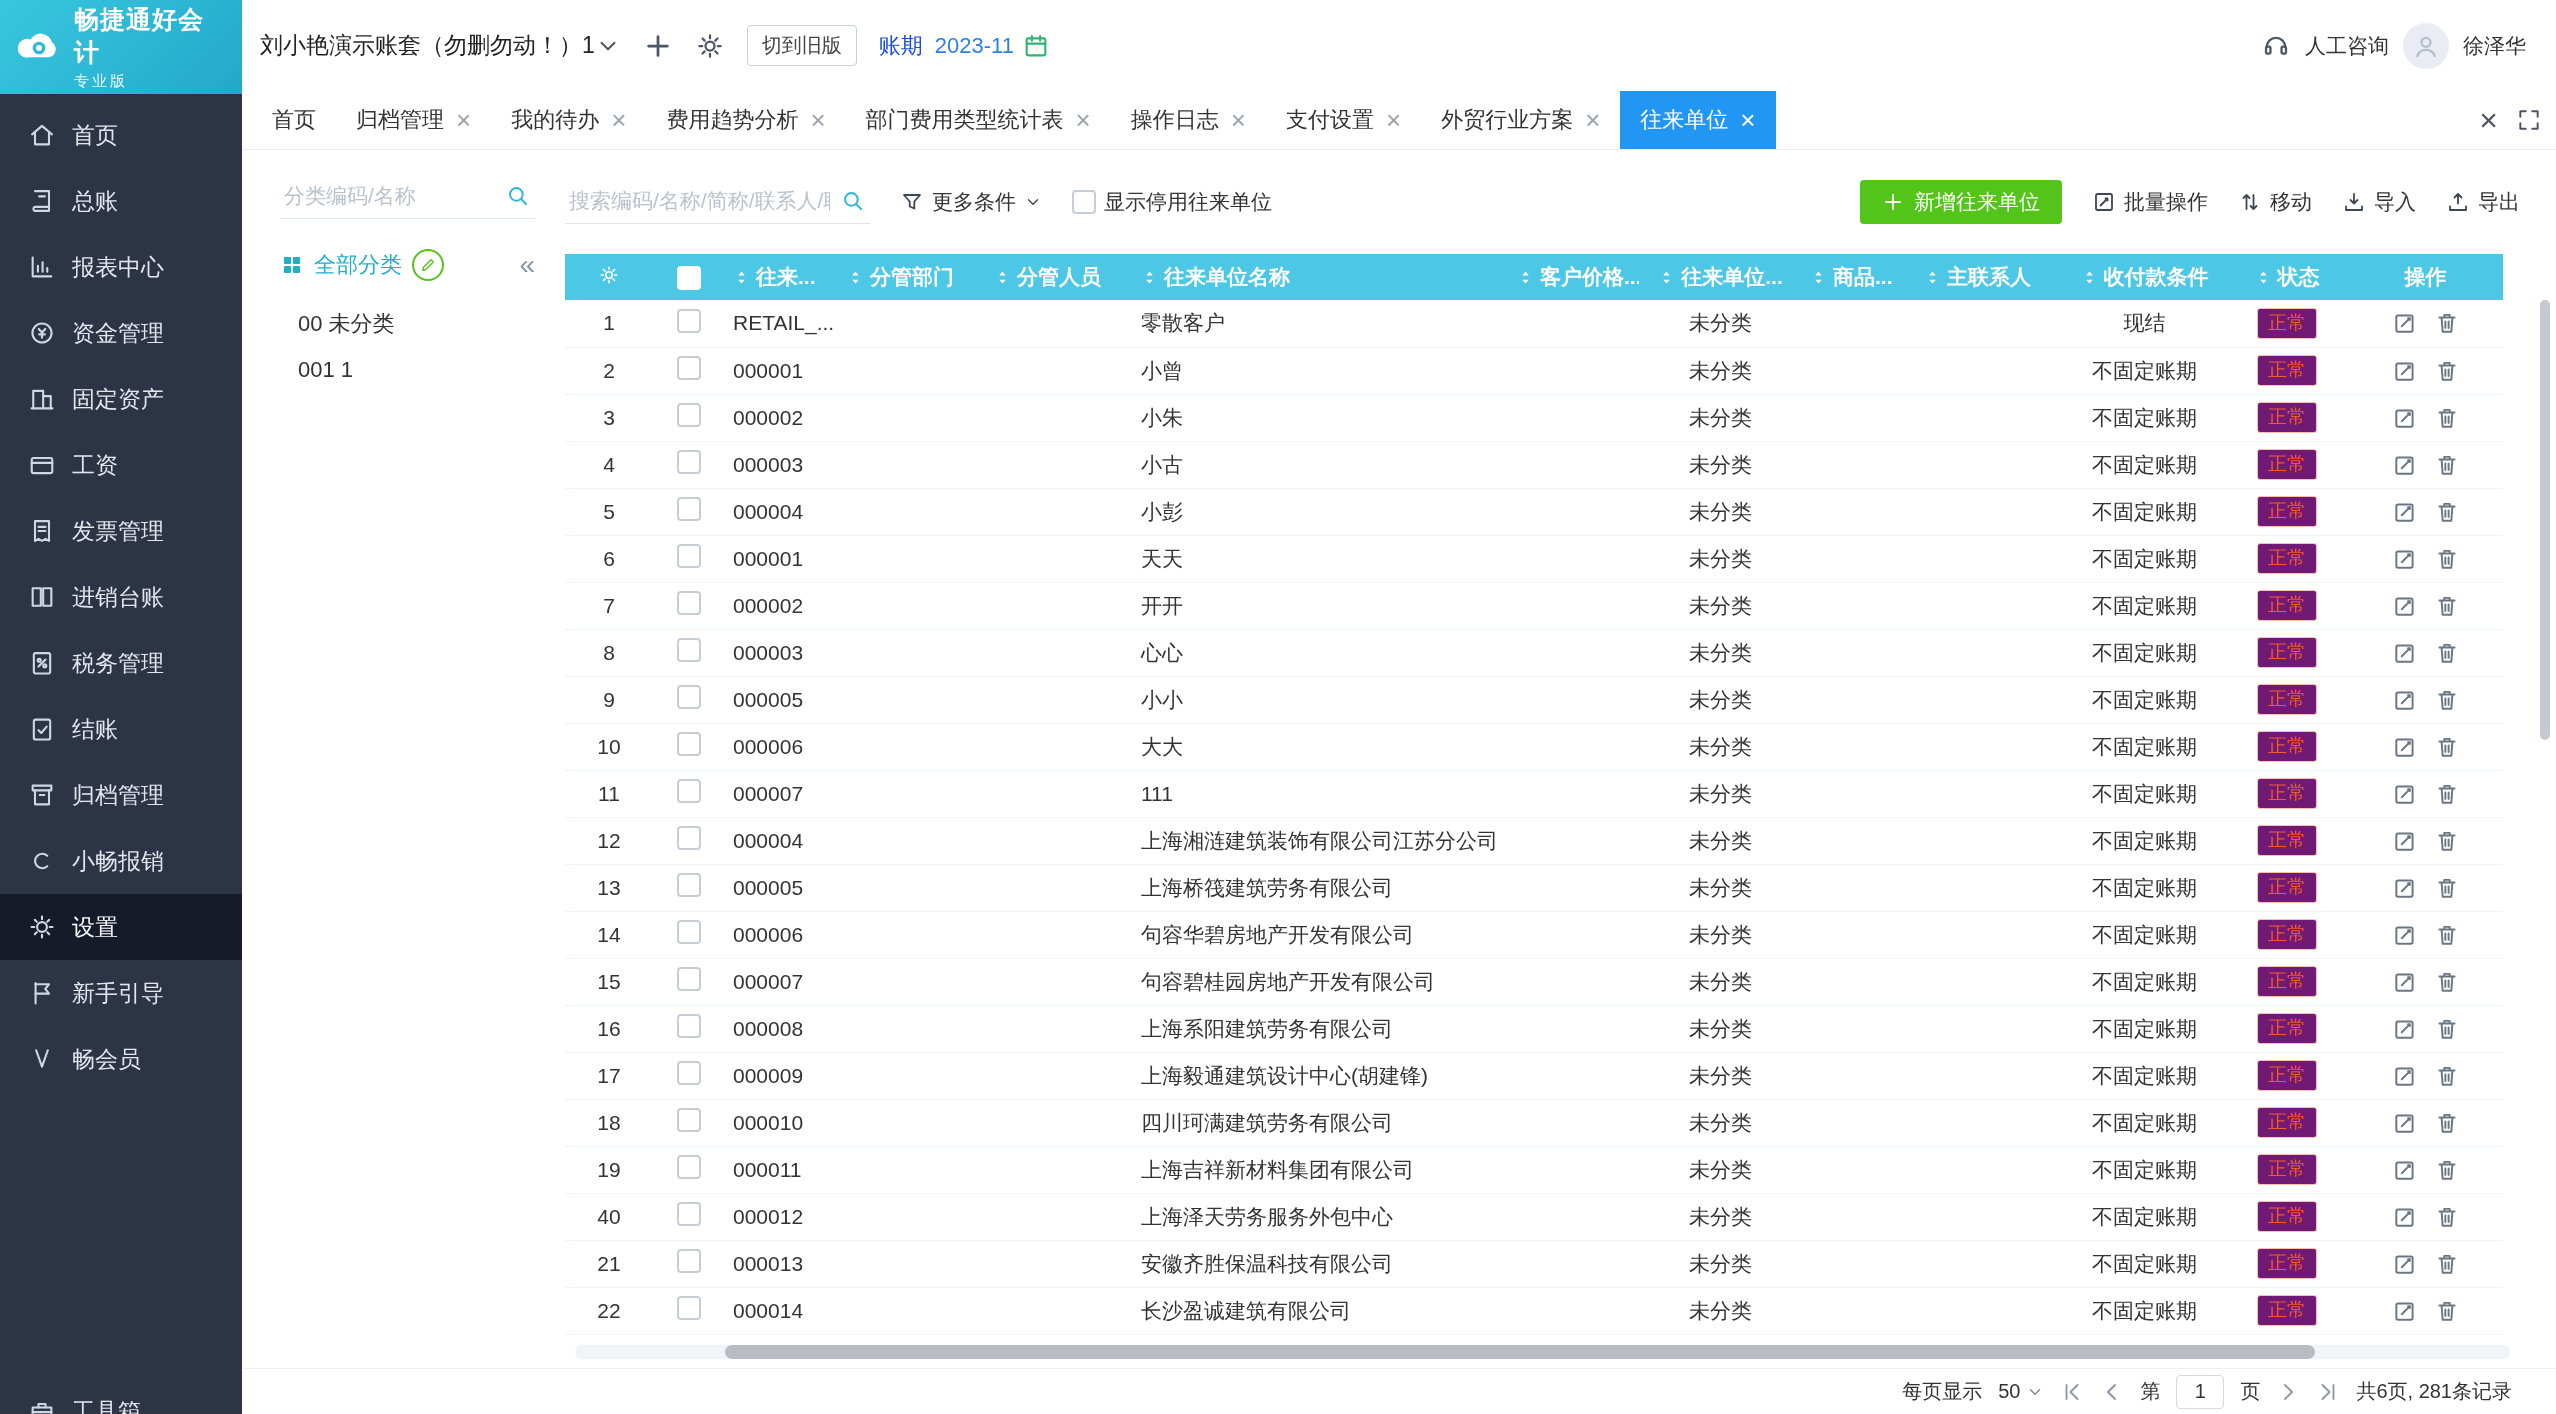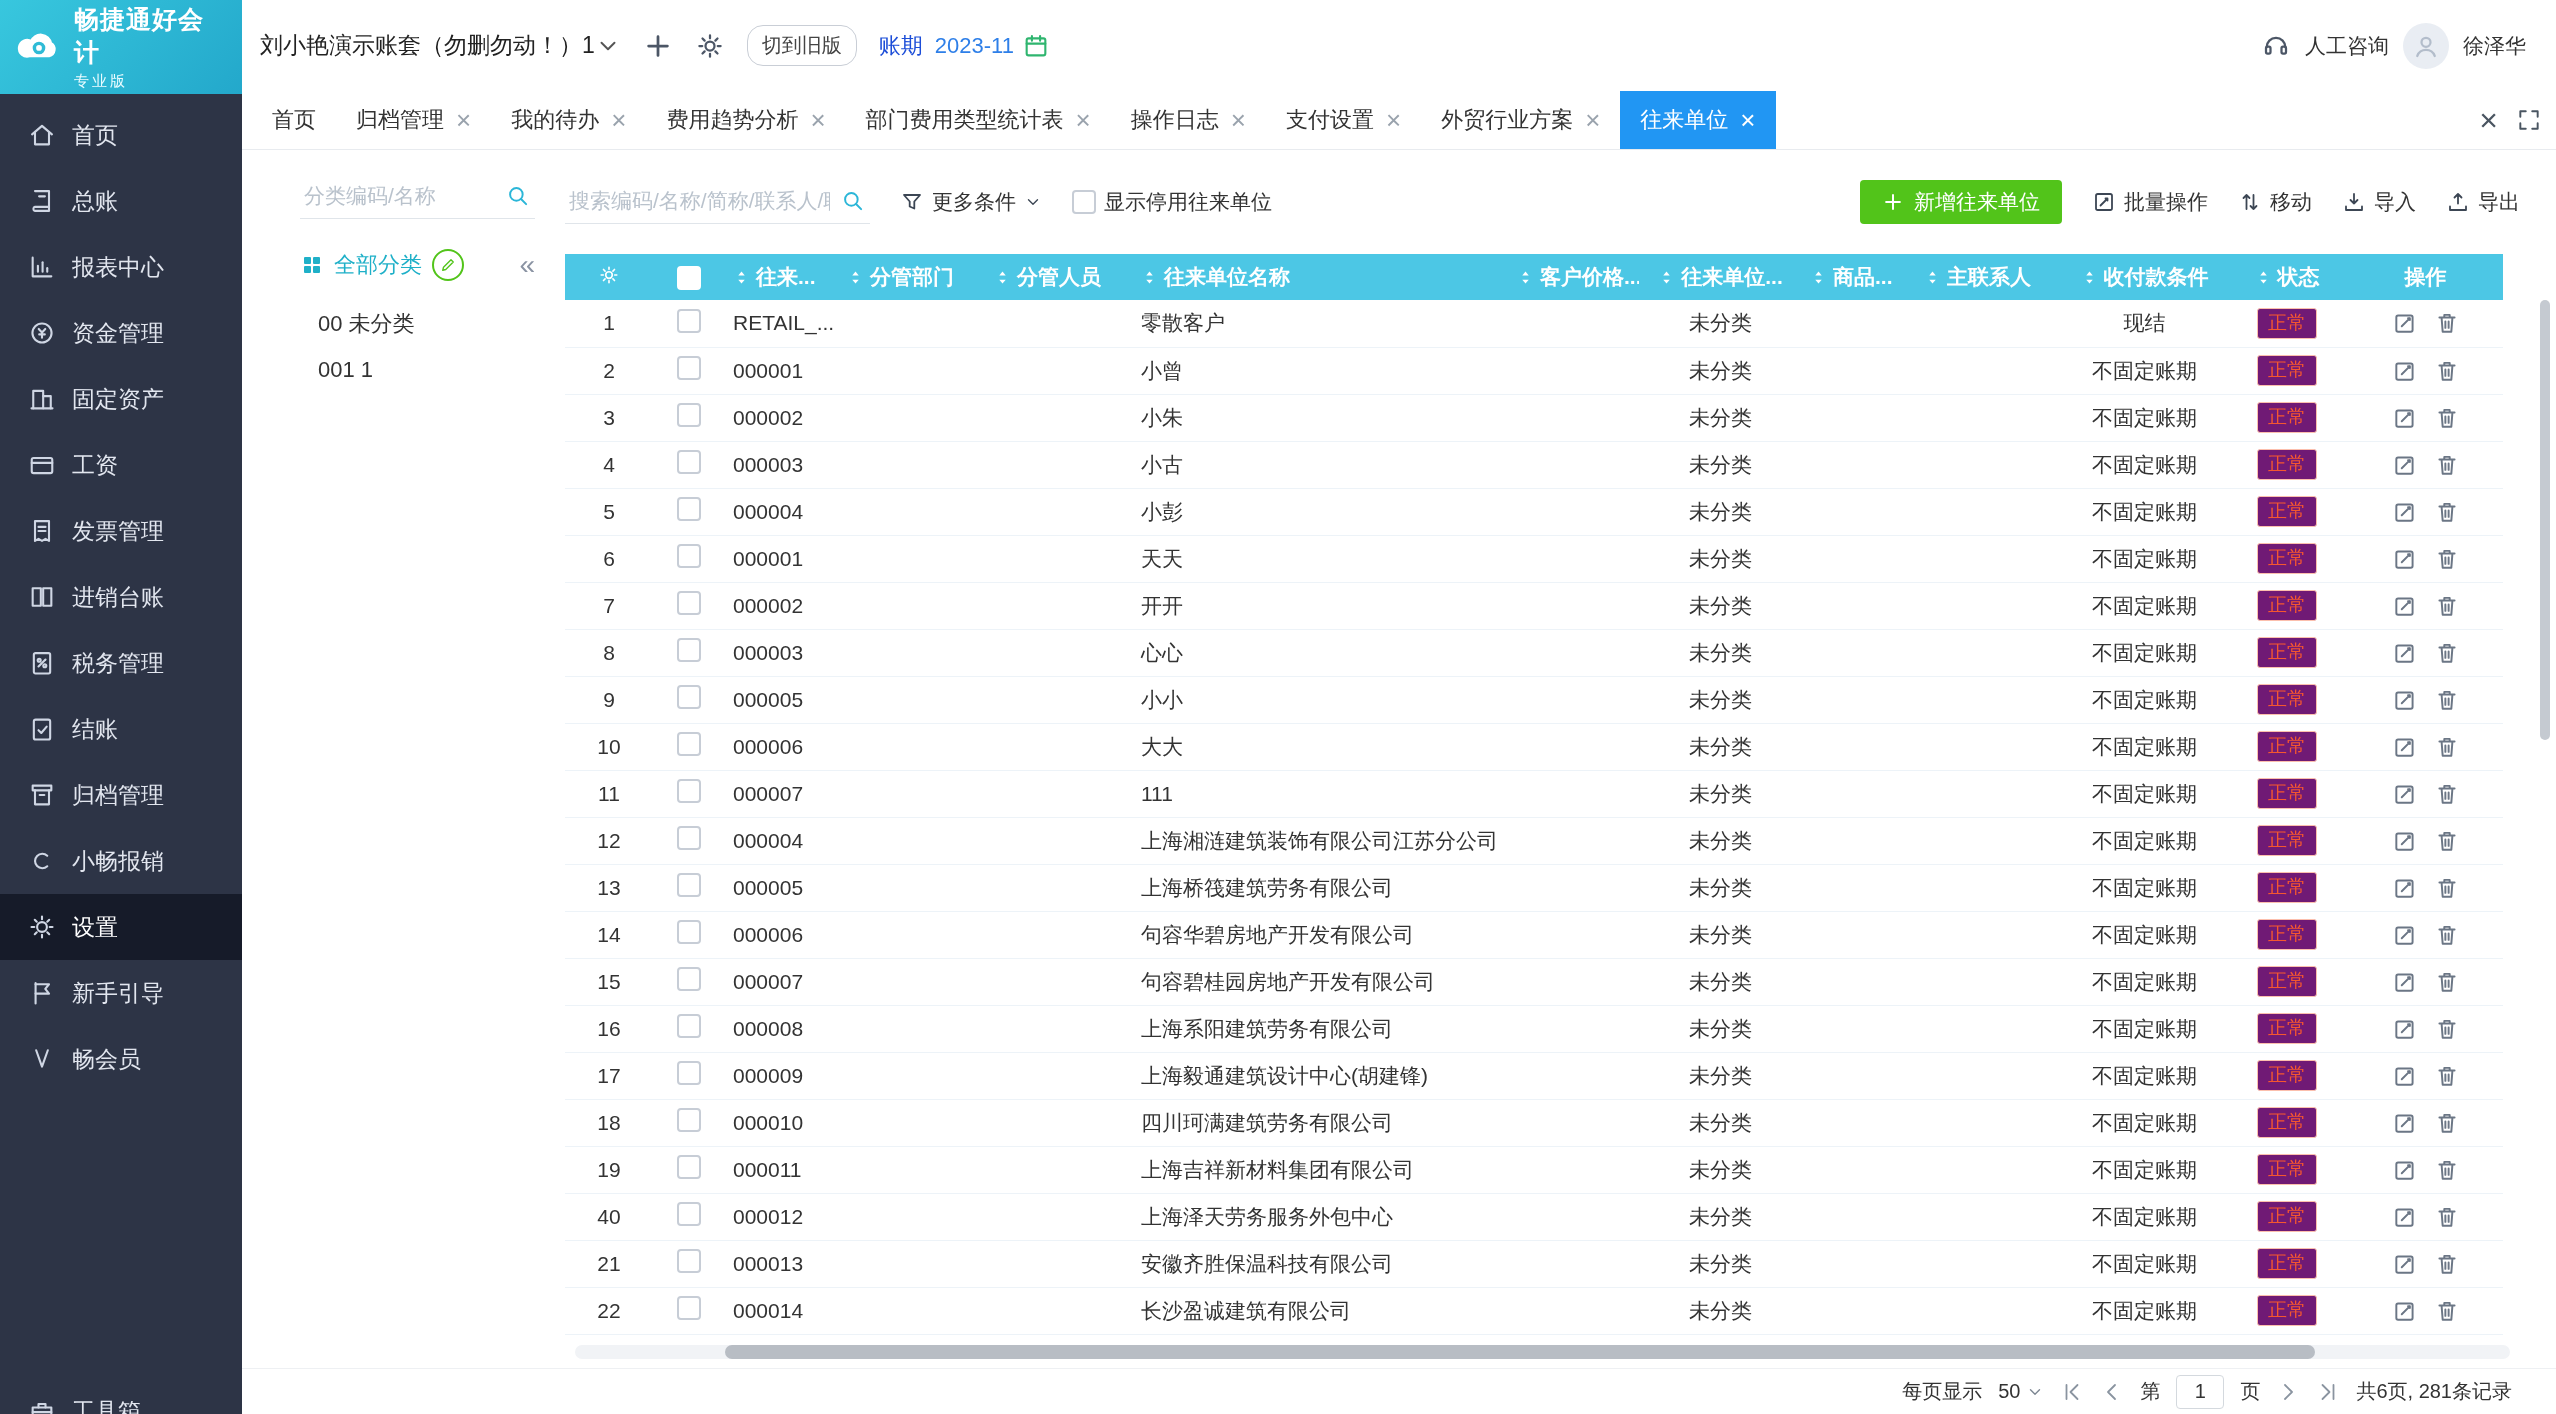--- a/index.html
+++ b/index.html
@@ -24,21 +24,21 @@
   .menu-item.partial { position:absolute; bottom:-30px; left:0; right:0; }
 
   
   .main { flex:1; display:flex; flex-direction:column; min-width:0; }
 
   .topbar { height:91px; display:flex; align-items:center; padding:0 30px 0 18px; flex:none; }
   .acct { font-size:23px; color:#222; }
   .tb-gap { margin-left:22px; }
   .chev { color:#555; width:26px; height:26px; }
   .tb-ic { color:#4c5666; width:30px; height:30px; cursor:pointer; }
-  .old-btn { border:1px solid #c9ced6; border-radius:16px; padding:6px 14px; font-size:20px; color:#444; cursor:pointer; background:#fff; }
+  .old-btn { border:1px solid #c9ced6; border-radius:4px; padding:6px 14px; font-size:20px; color:#444; cursor:pointer; background:#fff; }
   .period-label { font-size:22px; color:#1d4ed8; }
   .period-value { font-size:22px; color:#2e7fe8; margin-left:12px; }
   .cal { color:#2fb56f; width:28px; height:28px; margin-left:8px; }
   .topbar-right { margin-left:auto; display:flex; align-items:center; gap:14px; }
   .consult { font-size:21px; color:#333; }
   .avatar { width:46px; height:46px; border-radius:50%; background:#e9edf3; display:flex; align-items:center; justify-content:center; color:#b3bdcb; }
   .avatar .ic { width:30px; height:30px; }
   .username { font-size:21px; color:#333;text-align:center; }
 
   
@@ -47,21 +47,21 @@
   .tab .close { margin-left:12px; color:#9aa3ad; font-size:26px; line-height:1; }
   .tab.active { background:#2196f3; color:#fff; }
   .tab.active .close { color:#fff; }
   .tab-actions { position:absolute; right:14px; top:0; height:100%; display:flex; align-items:center; gap:18px; color:#4a5561; }
   .tab-actions .x { font-size:32px; color:#4a5561; cursor:pointer; line-height:1; }
   .tab-actions .ic { width:26px; height:26px; cursor:pointer; }
 
   
   .content { flex:1; display:flex; min-height:0; }
 
-  .cat-panel { width:313px; flex:none; padding:26px 20px 0 58px; }
+  .cat-panel { width:313px; flex:none; padding:26px 20px 0 38px; }
   .u-wrap { position:relative; }
   .u-input { width:100%; border:none; border-bottom:1px solid #e0e5ea; outline:none; font-size:21px; padding:8px 40px 10px 4px; background:transparent; color:#333; }
   .u-input::placeholder { color:#b9c2cc; }
   .u-wrap .ic { position:absolute; right:4px; bottom:10px; color:#2bb6d8; width:26px; height:26px; cursor:pointer; }
   .allcats { margin-top:30px; display:flex; align-items:center; gap:10px; }
   .allcats .grid { color:#1fb0c8; width:24px; height:24px; }
   .allcats-label { color:#1fb0c8; font-size:22px; cursor:pointer; }
   .edit-circle { width:32px; height:32px; border:2px solid #52c41a; border-radius:50%; color:#52c41a; display:inline-flex; align-items:center; justify-content:center; cursor:pointer; }
   .edit-circle .ic { width:18px; height:18px; }
   .collapse { margin-left:auto; color:#8a93a3; font-size:28px; cursor:pointer; line-height:1; }

